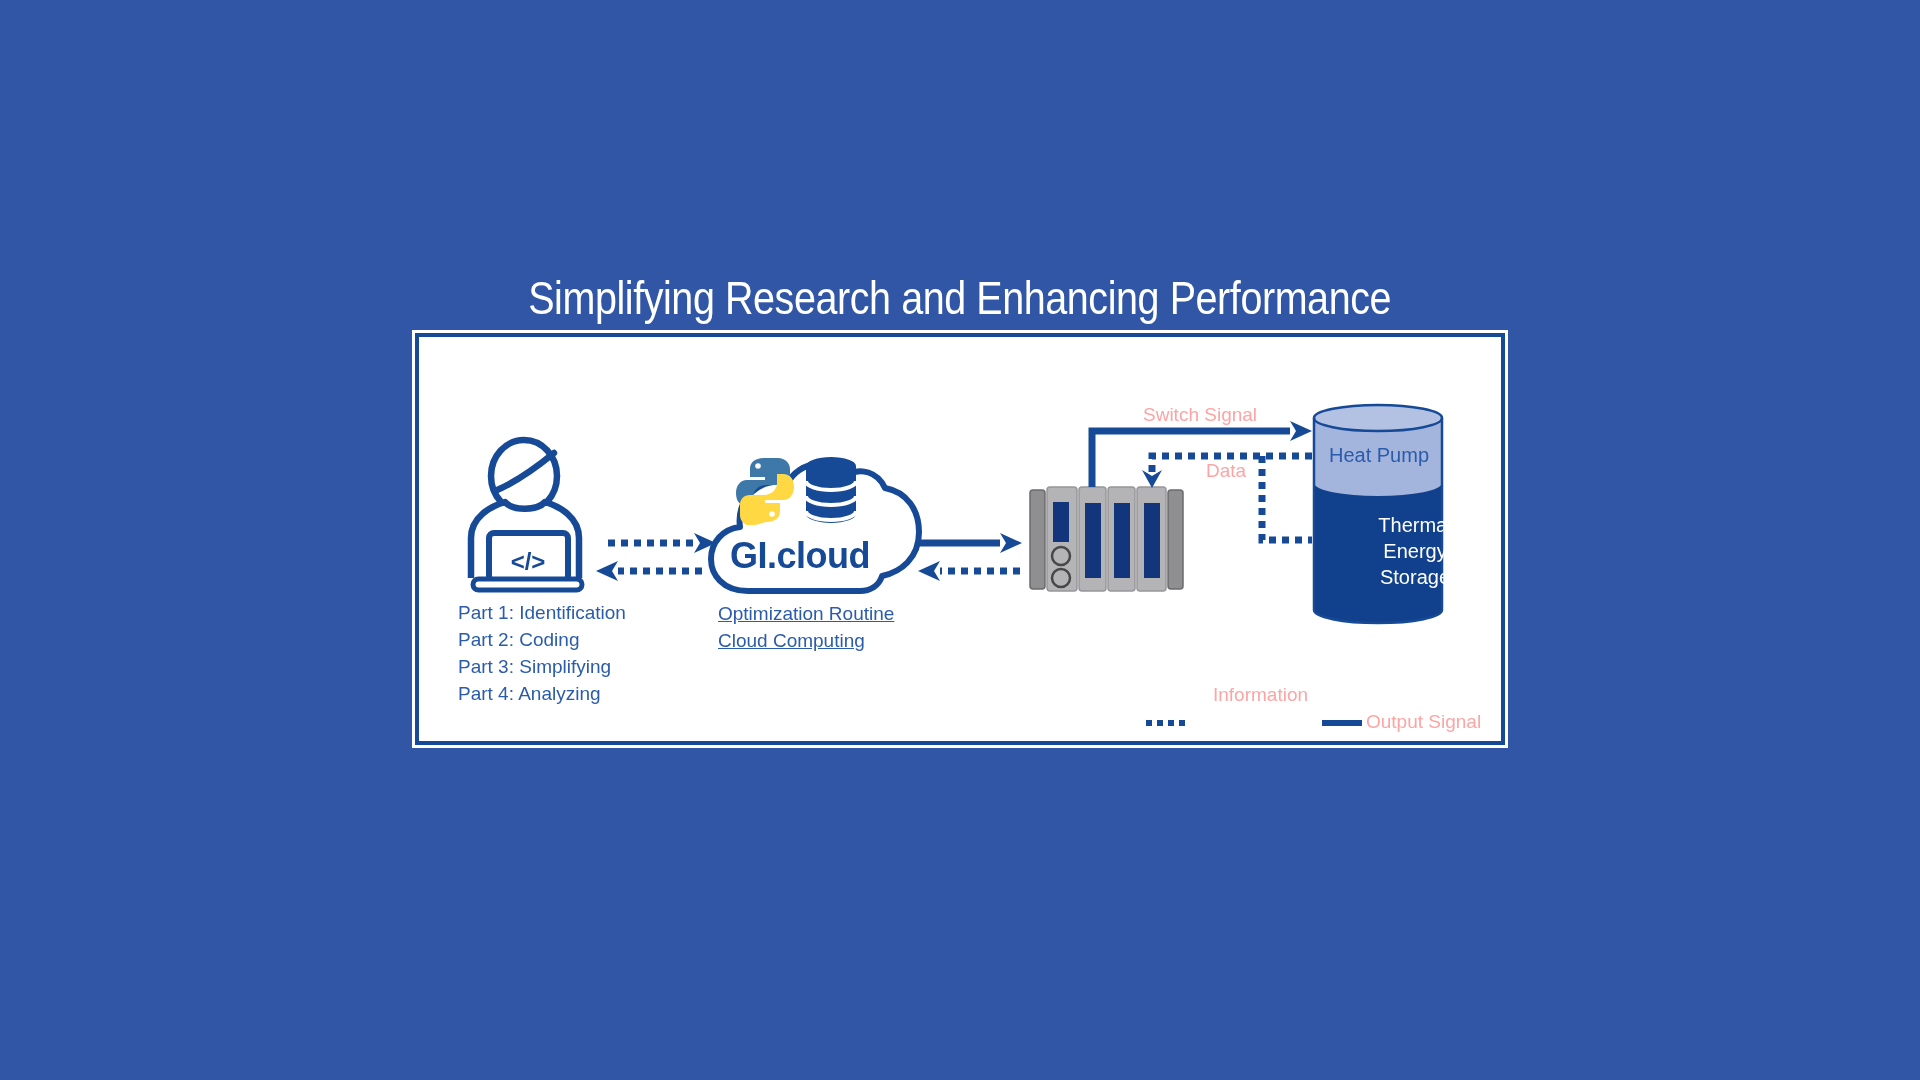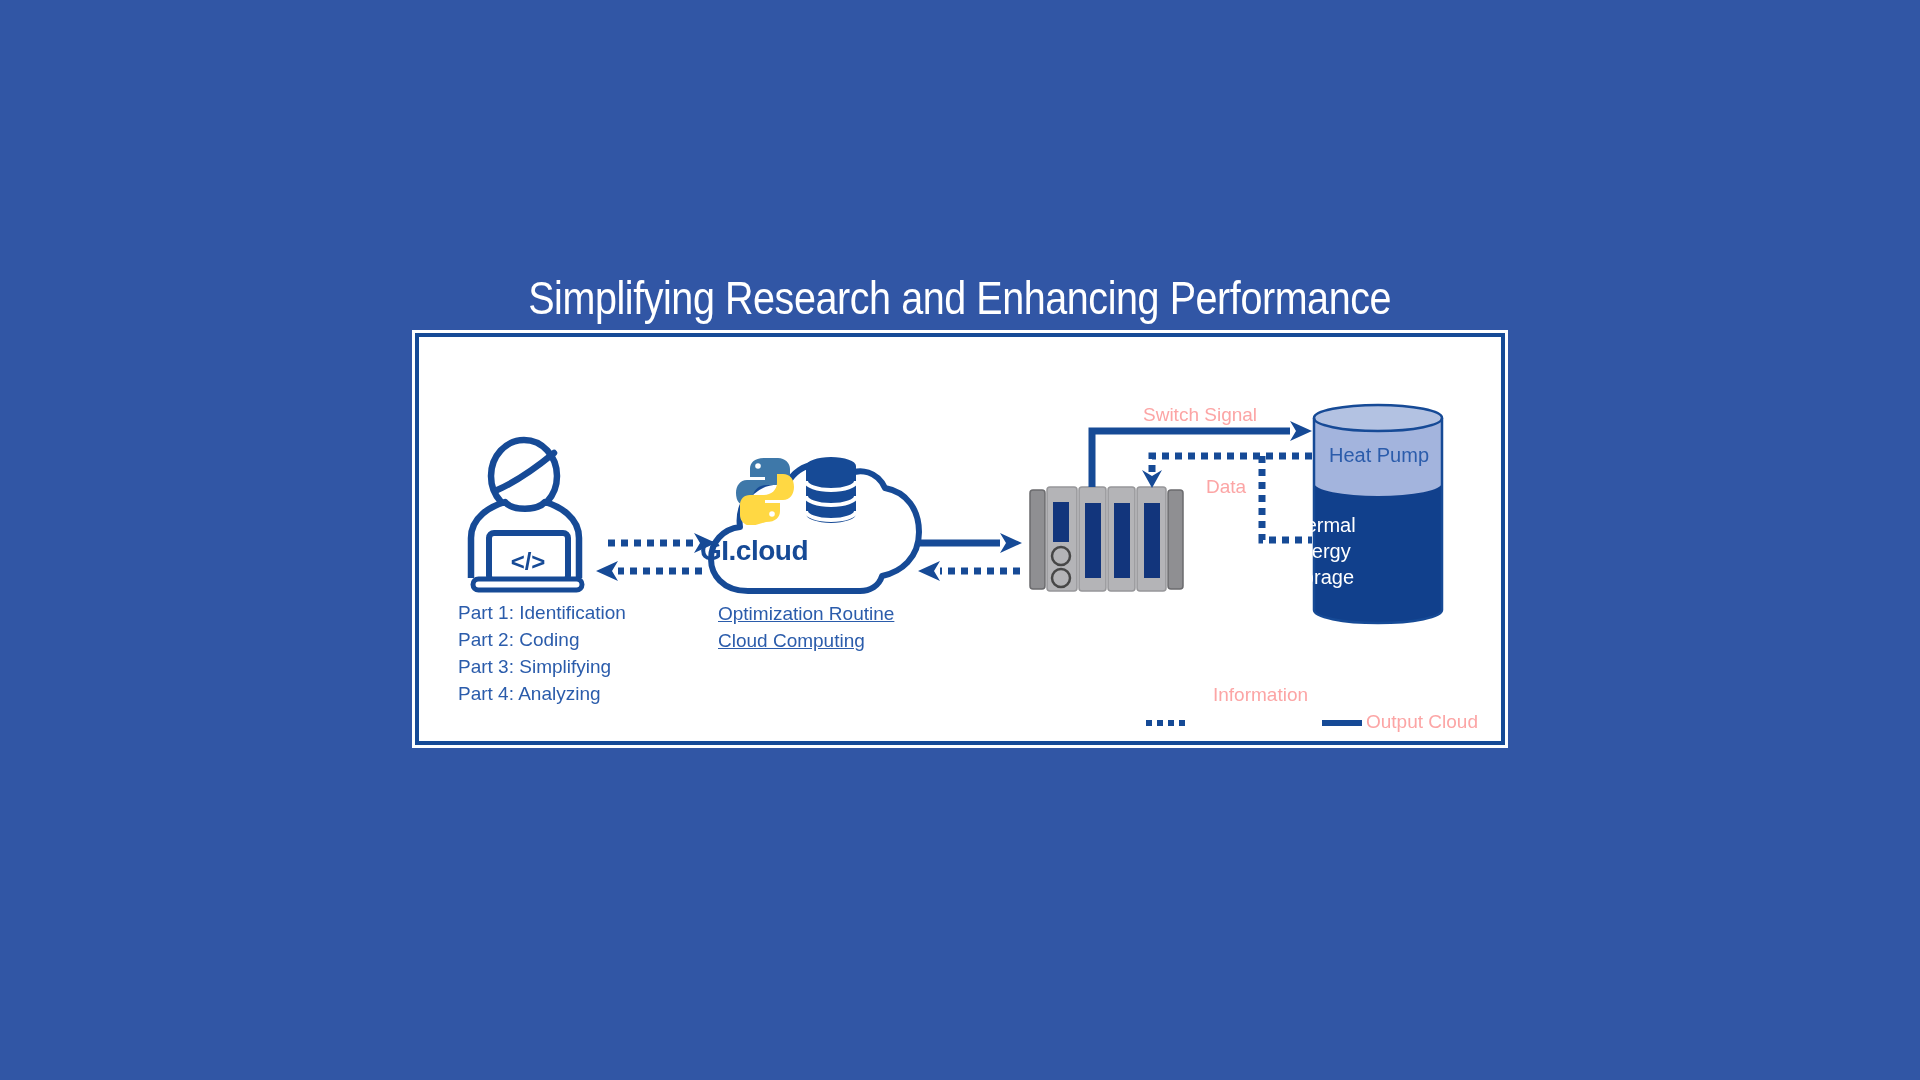--- a/index.html
+++ b/index.html
@@ -8,24 +8,24 @@
   .title{position:absolute;top:270px;left:0;width:1920px;text-align:center;color:#FFFFFF;
          font-size:47px;font-weight:400;white-space:nowrap;}
   .title .squeeze{display:inline-block;transform:scaleX(.84);transform-origin:center;letter-spacing:-.5px;}
   .frame{position:absolute;left:415px;top:333px;width:1082px;height:404px;background:#FFFFFF;
          border:4px solid #164A96;outline:3px solid #FFFFFF;}
   .abs{position:absolute;}
   .cap{position:absolute;color:#2B5CAB;font-size:19px;line-height:27px;white-space:nowrap;}
   .lbl{position:absolute;color:#fca5a5;font-size:19px;line-height:22px;white-space:nowrap;}
   .cyl-top-label{position:absolute;left:1310px;top:444px;width:138px;text-align:center;
                  color:#2B5CAB;font-size:20px;white-space:nowrap;}
-  .cyl-body-label{position:absolute;left:1250px;top:512px;width:138px;text-align:center;
+  .cyl-body-label{position:absolute;left:1346px;top:512px;width:138px;text-align:center;
                   color:#FFFFFF;font-size:20px;line-height:26px;}
-  .cloud-label{position:absolute;left:700px;top:535px;width:200px;
-               color:#164A96;font-size:28px;font-weight:700;letter-spacing:-.5px;}
+  .cloud-label{position:absolute;left:700px;top:535px;width:200px;text-align:center;
+               color:#164A96;font-size:36px;font-weight:700;letter-spacing:-.5px;}
   svg{display:block;}
 </style>
 </head>
 <body>
 
 <div class="stage">
 
   <div class="title">
     <span class="squeeze">Simplifying Research and Enhancing Performance</span>
   </div>
@@ -122,35 +122,35 @@
   </svg>
 
   <div class="cyl-top-label">Heat Pump</div>
   <div class="cyl-body-label">
     <div>Thermal</div>
     <div>Energy</div>
     <div>Storage</div>
   </div>
 
   <div class="lbl" style="left:1143px;top:404px;">Switch Signal</div>
-  <div class="lbl" style="left:1206px;top:476px;">Data</div>
+  <div class="lbl" style="left:1206px;top:460px;">Data</div>
 
   <div class="cap" style="left:458px;top:599px;">
     <div>Part 1: Identification</div>
     <div>Part 2: Coding</div>
     <div>Part 3: Simplifying</div>
     <div>Part 4: Analyzing</div>
   </div>
   <div class="cap" style="left:718px;top:600px;text-decoration:underline;">
     <div>Optimization Routine</div>
     <div>Cloud Computing</div>
   </div>
 
   <svg class="abs" style="left:1144px;top:716px;" width="46" height="14" viewBox="0 0 46 14">
     <line x1="2" y1="7" x2="44" y2="7" stroke="#164A96" stroke-width="6" stroke-dasharray="6 5"></line>
   </svg>
   <div class="lbl" style="left:1196px;top:684px;margin-left:17px;">Information</div>
   <svg class="abs" style="left:1320px;top:716px;" width="44" height="14" viewBox="0 0 44 14">
     <line x1="2" y1="7" x2="42" y2="7" stroke="#164A96" stroke-width="6"></line>
   </svg>
-  <div class="lbl" style="left:1366px;top:711px;">Output Cloud</div>
+  <div class="lbl" style="left:1366px;top:711px;">Output Signal</div>
 
 </div>
 
 </body></html>

